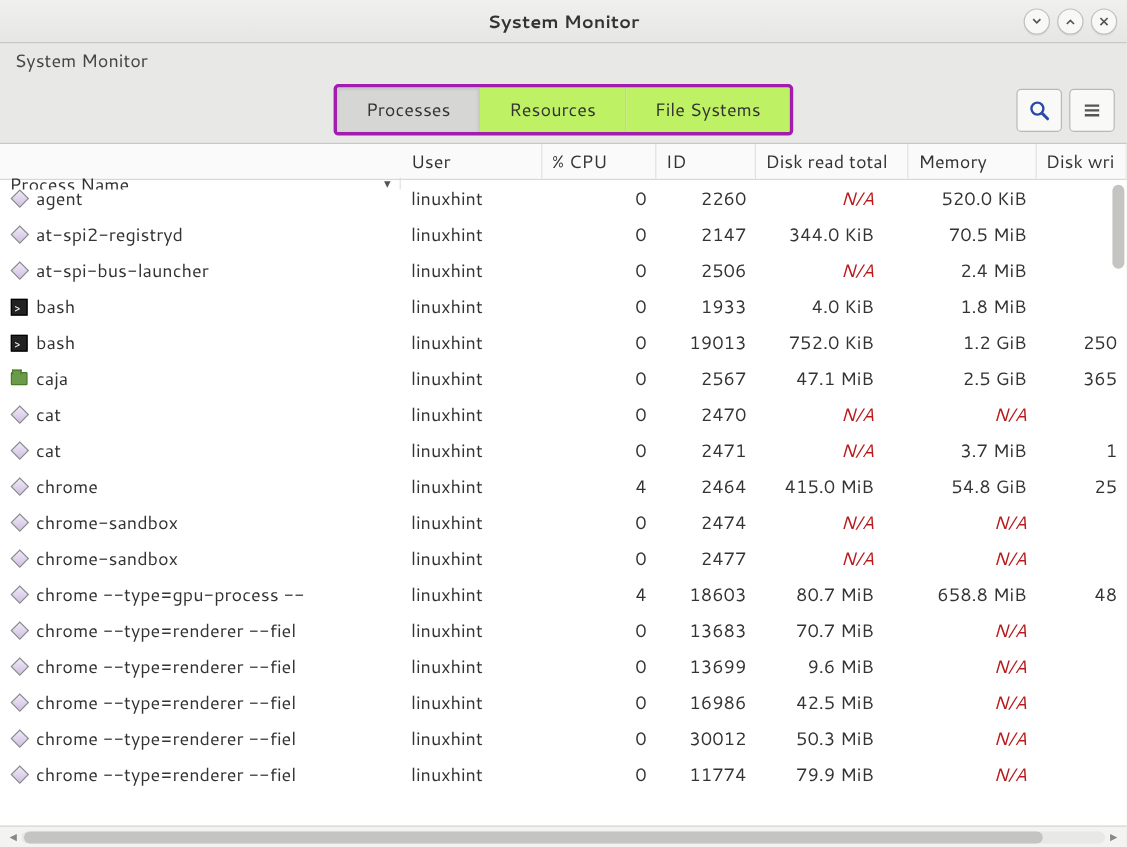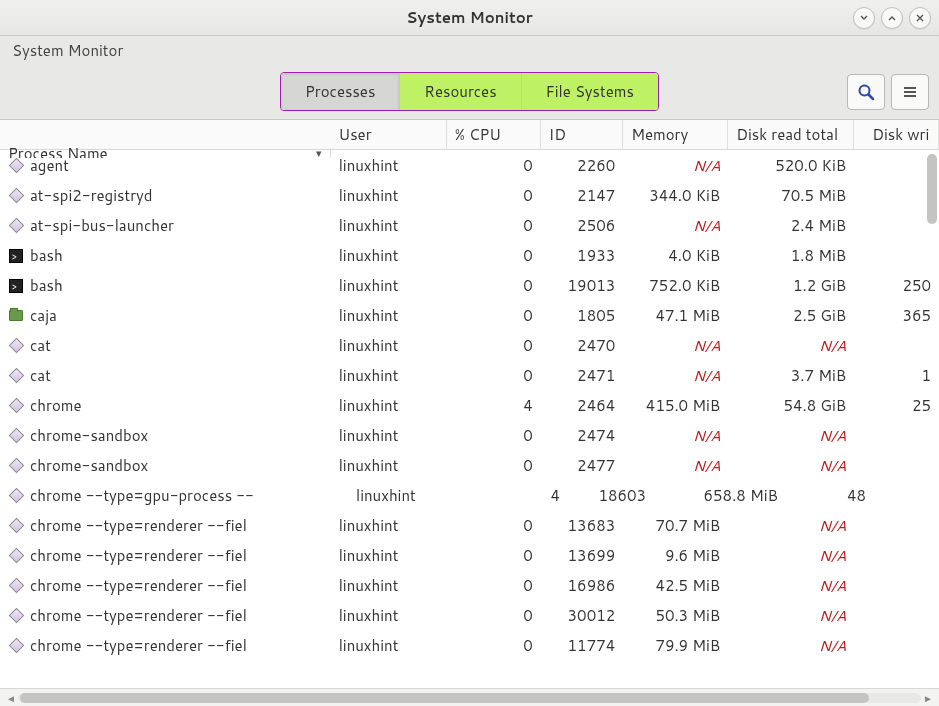--- a/index.html
+++ b/index.html
@@ -60,21 +60,21 @@
       height: 56px;
       display: flex;
       align-items: center;
       justify-content: center;
       position: relative;
       border-bottom: 1px solid #c8c8c6;
       padding: 0 10px;
     }
     .tabs {
       display: flex;
-      border: 1px solid #a21caf;
+      border: 3px solid #a21caf;
       border-radius: 4px;
       overflow: hidden;
       background: #f5f5f3;
     }
     .tab {
       padding: 8px 24px;
       border-right: 1px solid #c8c8c6;
       cursor: pointer;
       font-size: 15px;
       color: #333;
@@ -201,21 +201,21 @@
       background: #6a9a4a;
       border: 1px solid #4a7a2a;
       border-bottom: none;
     }
     .col-name { width: 348px; margin-top: 28px; }
     .col-user { width: 122px; }
     .col-cpu { width: 98px; }
     .col-id { width: 86px; }
     .col-mem { width: 110px; }
     .col-dread { width: 132px; }
-    .col-dwrite { width: 78px; margin-left: 10px; }
+    .col-dwrite { width: 78px; }
     .scrollbar-area {
       height: 18px;
       background: #f3f3f1;
       border-top: 1px solid #d8d8d6;
       display: flex;
       align-items: center;
       padding: 0 4px;
       position: relative;
     }
     .hscroll-track {
@@ -300,22 +300,22 @@
     </div>
   </div>
 </div>
 
 <div class="table-container">
   <div class="table-header" id="thead">
       <div class="th col-name sorted">Process Name</div>
       <div class="th col-user">User</div>
       <div class="th col-cpu">% CPU</div>
       <div class="th col-id">ID</div>
+      <div class="th col-dread">Disk read total</div>
       <div class="th col-mem">Memory</div>
-      <div class="th col-dread">Disk read total</div>
       <div class="th col-dwrite">Disk wri</div>
     </div>
   <div class="table-body" id="tbody">
       <div class="row">
         <div class="cell col-name">
           <span class="proc-icon">
             <span class="icon-diamond"></span>
           </span>
           <span>agent</span>
         </div>
@@ -384,21 +384,21 @@
       </div>
       <div class="row">
         <div class="cell col-name">
           <span class="proc-icon">
             <span class="icon-folder"></span>
           </span>
           <span>caja</span>
         </div>
         <div class="cell col-user">linuxhint</div>
         <div class="cell col-cpu num">0</div>
-        <div class="cell col-id num">1805</div>
+        <div class="cell col-id num">2567</div>
         <div class="cell col-mem num">47.1 MiB</div>
         <div class="cell col-dread num">2.5 GiB</div>
         <div class="cell col-dwrite num">365</div>
       </div>
       <div class="row">
         <div class="cell col-name">
           <span class="proc-icon">
             <span class="icon-diamond"></span>
           </span>
           <span>cat</span>
@@ -469,20 +469,21 @@
       <div class="row">
         <div class="cell col-name">
           <span class="proc-icon">
             <span class="icon-diamond"></span>
           </span>
           <span>chrome --type=gpu-process --</span>
         </div>
         <div class="cell col-user">linuxhint</div>
         <div class="cell col-cpu num">4</div>
         <div class="cell col-id num">18603</div>
+        <div class="cell col-mem num">80.7 MiB</div>
         <div class="cell col-dread num">658.8 MiB</div>
         <div class="cell col-dwrite num">48</div>
       </div>
       <div class="row">
         <div class="cell col-name">
           <span class="proc-icon">
             <span class="icon-diamond"></span>
           </span>
           <span>chrome --type=renderer --fiel</span>
         </div>

